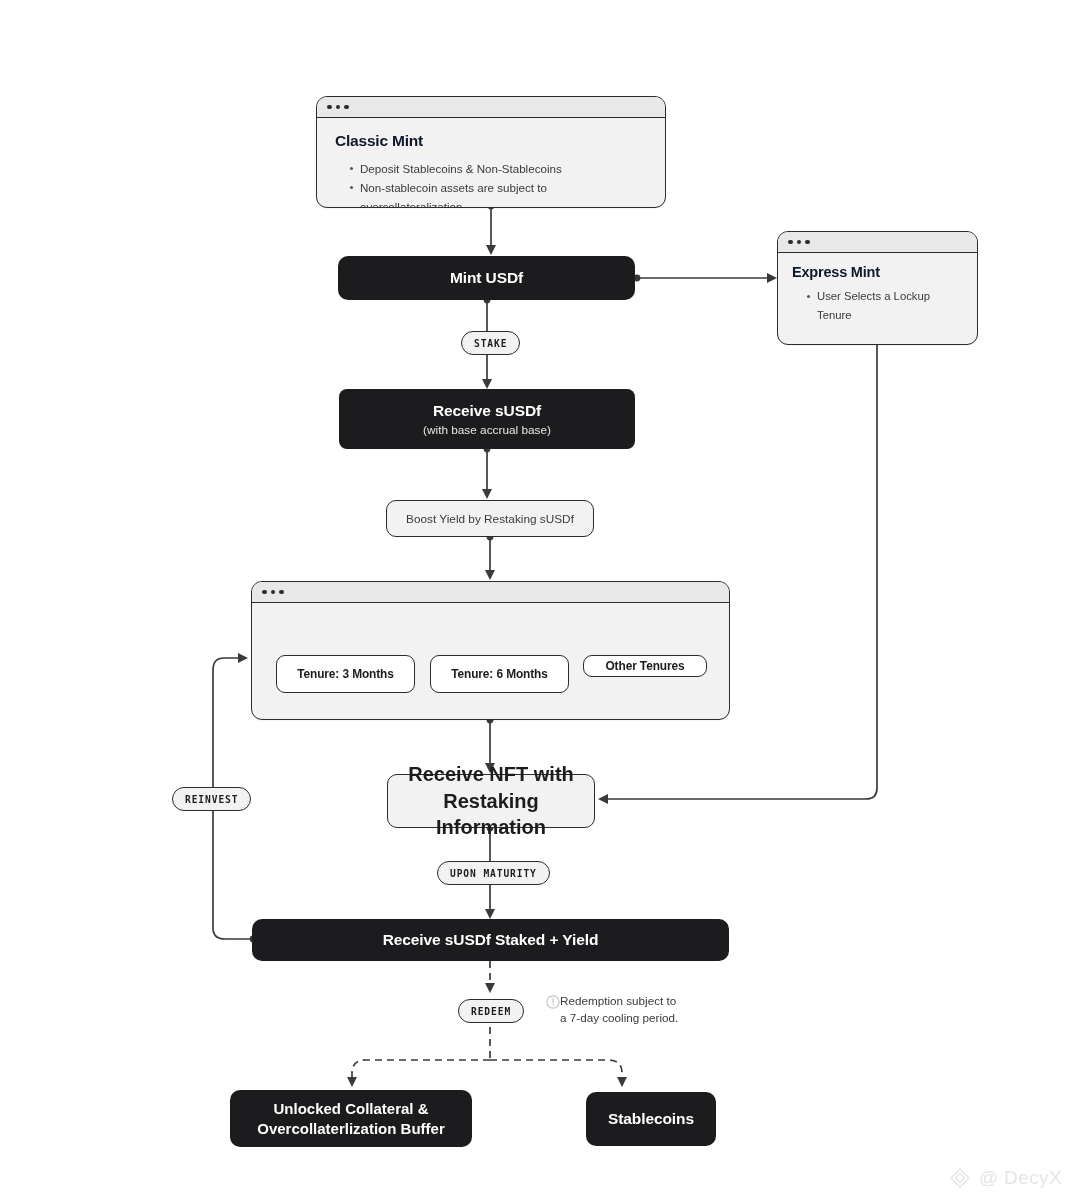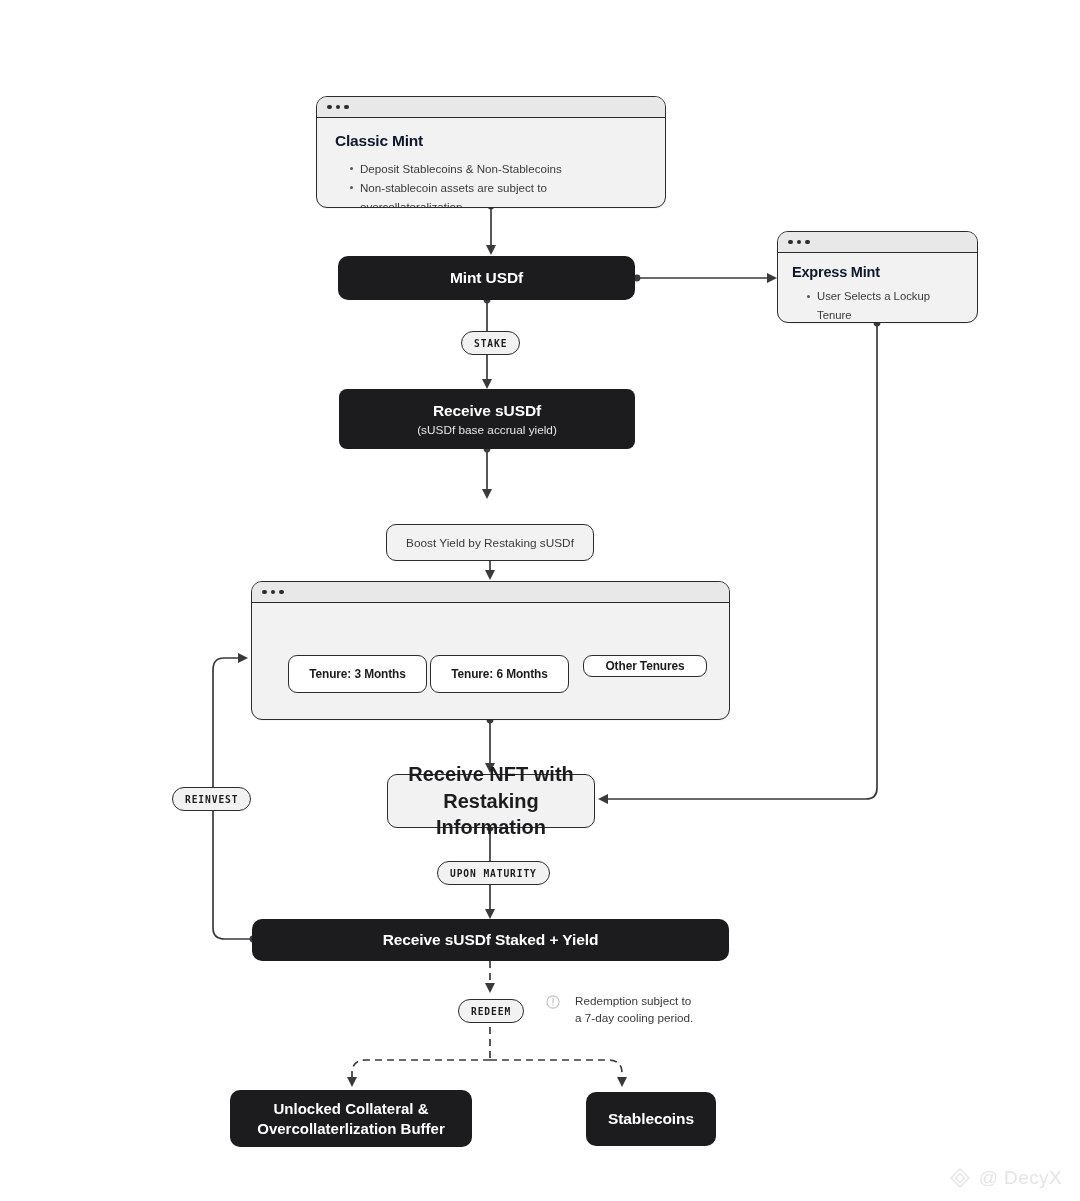--- a/index.html
+++ b/index.html
@@ -174,21 +174,21 @@
     height: 24px;
     padding: 0 12px;
     white-space: nowrap;
   }
 
   
   .note {
     position: absolute;
     display: flex;
     align-items: flex-start;
-    gap: 15px;
+    gap: 0;
   }
   .note .note-text {
     font-size: 11.7px;
     line-height: 1.45;
     color: #3a3a3c;
     white-space: pre-line;
   }
   .note .info-icon {
     flex: 0 0 auto;
     margin-top: 2px;
@@ -274,21 +274,21 @@
     </div>
     <div class="body">
       <h3>Classic Mint</h3>
       <ul>
         <li>Deposit Stablecoins &amp; Non-Stablecoins</li>
         <li>Non-stablecoin assets are subject to overcollateralization</li>
       </ul>
     </div>
   </div>
 
-  <div class="node wincard" style="left:777px; top:231px; width:201px; height:92px;">
+  <div class="node wincard" style="left:777px; top:231px; width:201px; height:114px;">
     <div class="titlebar">
       <span class="dot"></span>
       <span class="dot"></span>
       <span class="dot"></span>
     </div>
     <div class="body" style="padding:11px 14px;">
       <h3 style="font-size:14.5px; margin-bottom:7px;">Express Mint</h3>
       <ul>
         <li style="font-size:11.3px;">User Selects a Lockup Tenure</li>
       </ul>
@@ -298,34 +298,34 @@
   <div class="node dark" style="left:338px; top:256px; width:297px; height:44px;">
     <span class="main">Mint USDf</span>
   </div>
 
   <div class="pill" style="left:461px; top:331px;">
     <span>STAKE</span>
   </div>
 
   <div class="node dark" style="left:339px; top:389px; width:296px; height:60px;border-radius:8px;">
     <span class="main">Receive sUSDf</span>
-    <span class="sub">(sUSDf base accrual yield)</span>
-  </div>
-
-  <div class="node light" style="left:386px; top:524px; width:208px; height:37px;">
+    <span class="sub">(with base accrual base)</span>
+  </div>
+
+  <div class="node light" style="left:386px; top:500px; width:208px; height:37px;">
     <span class="small">Boost Yield by Restaking sUSDf</span>
   </div>
 
   <div class="node wincard" style="left:251px; top:581px; width:479px; height:139px;">
     <div class="titlebar">
       <span class="dot"></span>
       <span class="dot"></span>
       <span class="dot"></span>
     </div>
-    <div class="chip" style="left:24px; top:73px; width:139px; height:38px;margin-left:12px;">
+    <div class="chip" style="left:24px; top:73px; width:139px; height:38px;">
       <span>Tenure: 3 Months</span>
     </div>
     <div class="chip" style="left:178px; top:73px; width:139px; height:38px;">
       <span>Tenure: 6 Months</span>
     </div>
     <div class="chip" style="left:331px; top:73px; width:124px; height:22px;">
       <span>Other Tenures</span>
     </div>
   </div>
 

